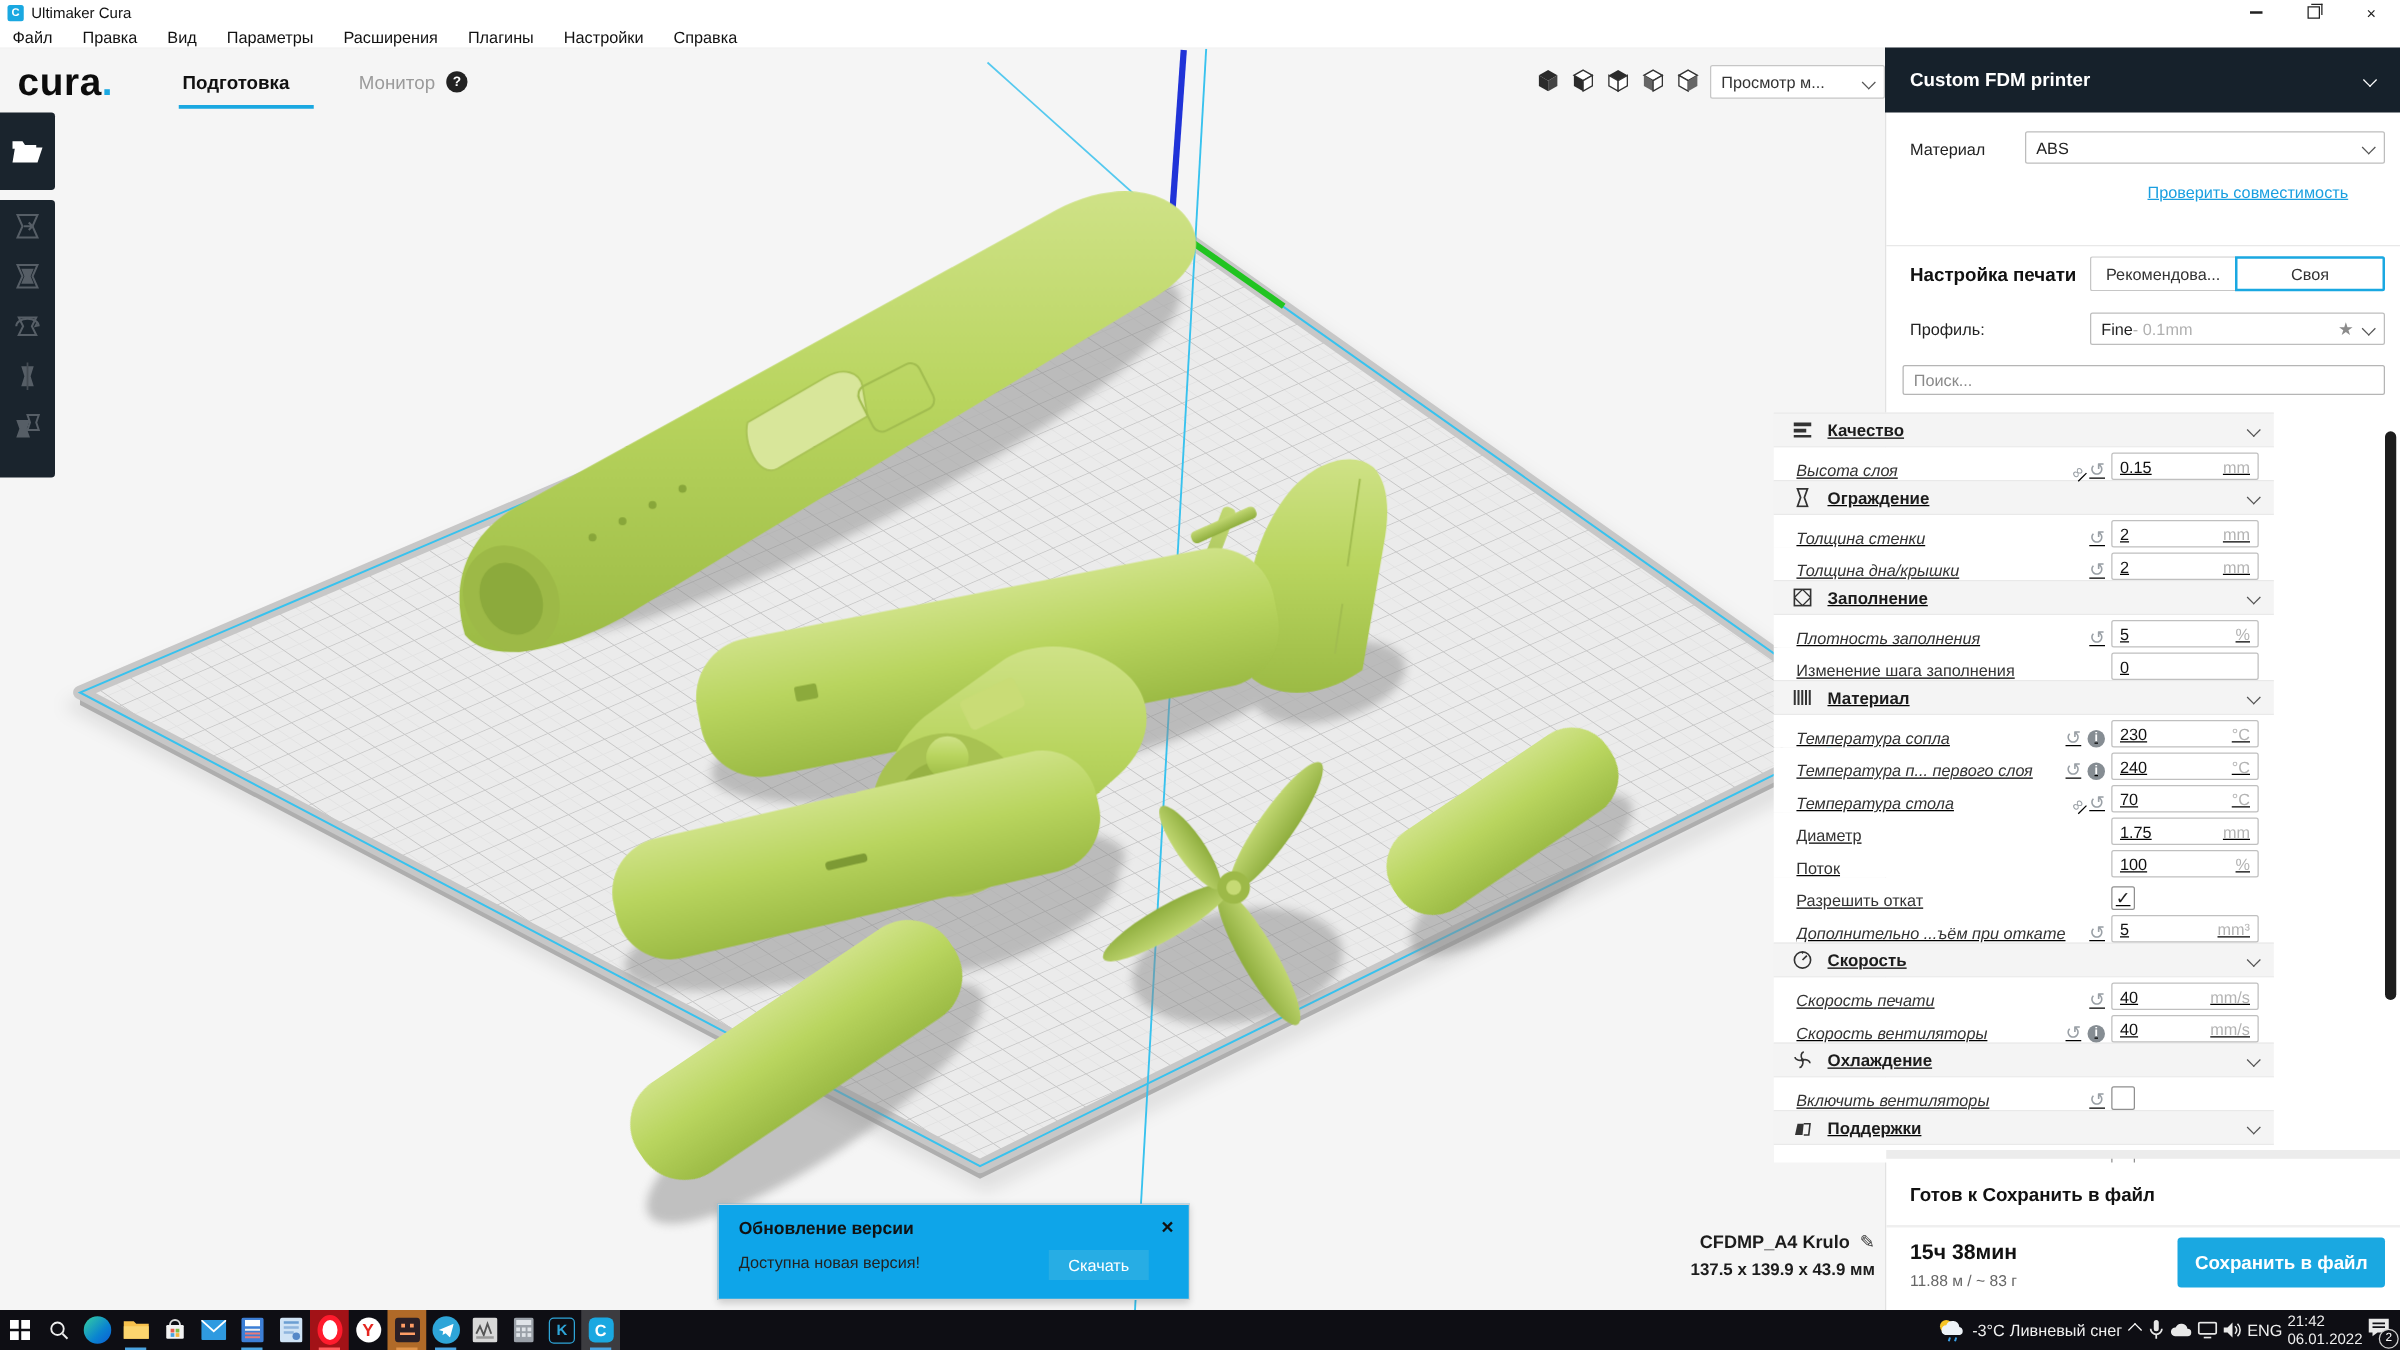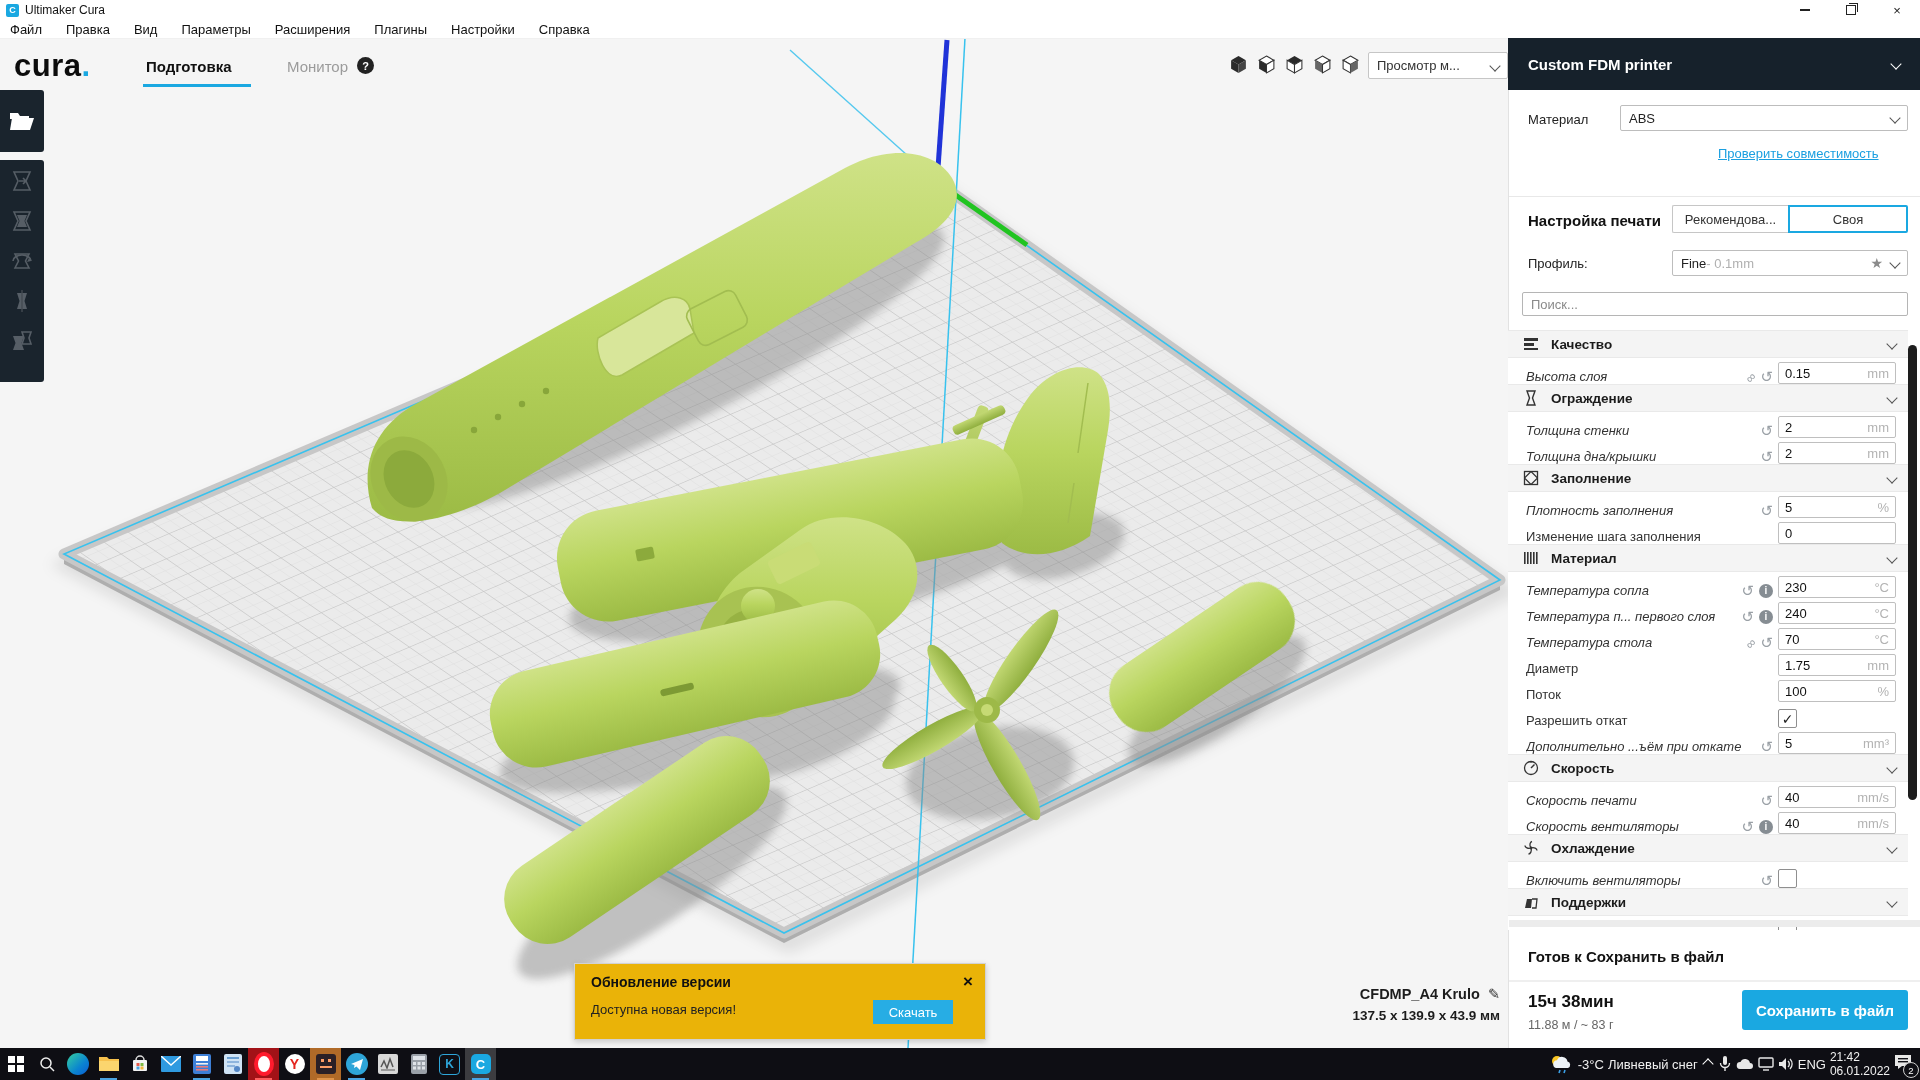--- a/index.html
+++ b/index.html
@@ -50,21 +50,21 @@
   .dd .chev{margin-left:auto;}
   #compat-link{font-size:13px;color:#1a9fe0;text-decoration:underline;}
   .hline{background:#e8e8e8;height:1px;}
   #ps-title{font-size:15px;font-weight:bold;color:#111;}
   .ps-tab{height:28px;box-sizing:border-box;display:flex;align-items:center;justify-content:center;font-size:13px;color:#333;background:#fff;}
   #tab-recommended{border:1px solid #c6c6c6;border-right:none;border-radius:2px 0 0 2px;}
   #tab-custom{border:2px solid #1aa8e1;border-radius:0 2px 2px 0;}
   #search-input{position:absolute;left:1522px;top:292px;width:386px;height:24px;border:1px solid #b5b5b5;border-radius:2px;
     font-size:13px;color:#333;padding:0 8px;box-sizing:border-box;font-family:inherit;outline:none;background:#fff;}
   #search-input::placeholder{color:#8a8a8a;}
-  #settings{left:1508px;top:330px;width:400px;}
+  #settings{left:1419px;top:330px;width:400px;text-decoration:underline;}
   .sechdr{display:flex;align-items:center;height:26px;padding:0 12px 0 14px;background:#f4f4f4;border-top:1px solid #e9e9e9;border-bottom:1px solid #e9e9e9;}
   .sechdr .slbl{font-weight:bold;font-size:13.5px;color:#1c1c1c;margin-left:12px;}
   .sechdr .chev{margin-left:auto;}
   .sicon{width:17px;height:17px;display:inline-flex;align-items:center;justify-content:center;}
   .srow{display:flex;align-items:flex-end;height:26px;padding:0 12px 0 18px;background:#fff;}
   .srow .lbl{font-size:13px;color:#333;font-style:italic;flex:1;white-space:nowrap;overflow:hidden;}
   .srow .lbl.n{font-style:normal;}
   .icn{color:#9aa0a6;font-size:15px;line-height:1;margin-right:5px;font-style:normal;}
   .link-icn{display:inline-block;transform:rotate(-45deg);font-size:13px;}
   .info-icn{width:14px;height:14px;border-radius:50%;background:#868d93;color:#fff;font-size:10px;font-weight:bold;line-height:14px;text-align:center;display:inline-block;margin-right:5px;font-style:normal;}
@@ -78,21 +78,21 @@
   #scrollbar{left:1908px;top:345px;width:9px;height:455px;background:#1d1d1d;border-radius:5px;}
   
   #action-sep{left:1509px;top:920px;width:411px;height:7px;background:#ececec;}
   #status-text{left:1528px;top:948px;font-size:15px;font-weight:bold;color:#111;}
   #action-hline{left:1509px;top:980px;width:411px;height:2px;background:#efefef;}
   #time-est{left:1528px;top:992px;font-size:17px;font-weight:bold;color:#111;}
   #mat-est{left:1528px;top:1018px;font-size:12.5px;color:#666;}
   #save-btn{left:1742px;top:990px;width:166px;height:40px;background:#1aa8e1;border-radius:3px;color:#fff;font-size:15px;font-weight:bold;
     display:flex;align-items:center;justify-content:center;}
   
-  #notif{left:574px;top:963px;width:412px;height:77px;background:#eab308;border:1px solid #d2d2d2;box-shadow:0 2px 6px rgba(0,0,0,.18);box-sizing:border-box;}
+  #notif{left:574px;top:963px;width:378px;height:77px;background:#0ea5e9;border:1px solid #d2d2d2;box-shadow:0 2px 6px rgba(0,0,0,.18);box-sizing:border-box;}
   #notif .nt{position:absolute;left:16px;top:10px;font-size:14px;font-weight:bold;color:#111;}
   #notif .nm{position:absolute;left:16px;top:38px;font-size:13px;color:#222;}
   #notif .nx{position:absolute;right:12px;top:8px;font-size:17px;font-weight:bold;color:#111;}
   #notif .nb{position:absolute;right:32px;top:36px;width:80px;height:24px;background:#27ade4;color:#fff;font-size:13px;
     display:flex;align-items:center;justify-content:center;}
   
   #model-info{left:1250px;top:986px;width:250px;text-align:right;color:#1c1c1c;}
   #model-info .mn{font-size:14.5px;font-weight:bold;}
   #model-info .mn .pen{color:#333;font-weight:normal;margin-left:8px;}
   #model-info .md{font-size:13.5px;font-weight:bold;margin-top:6px;}

